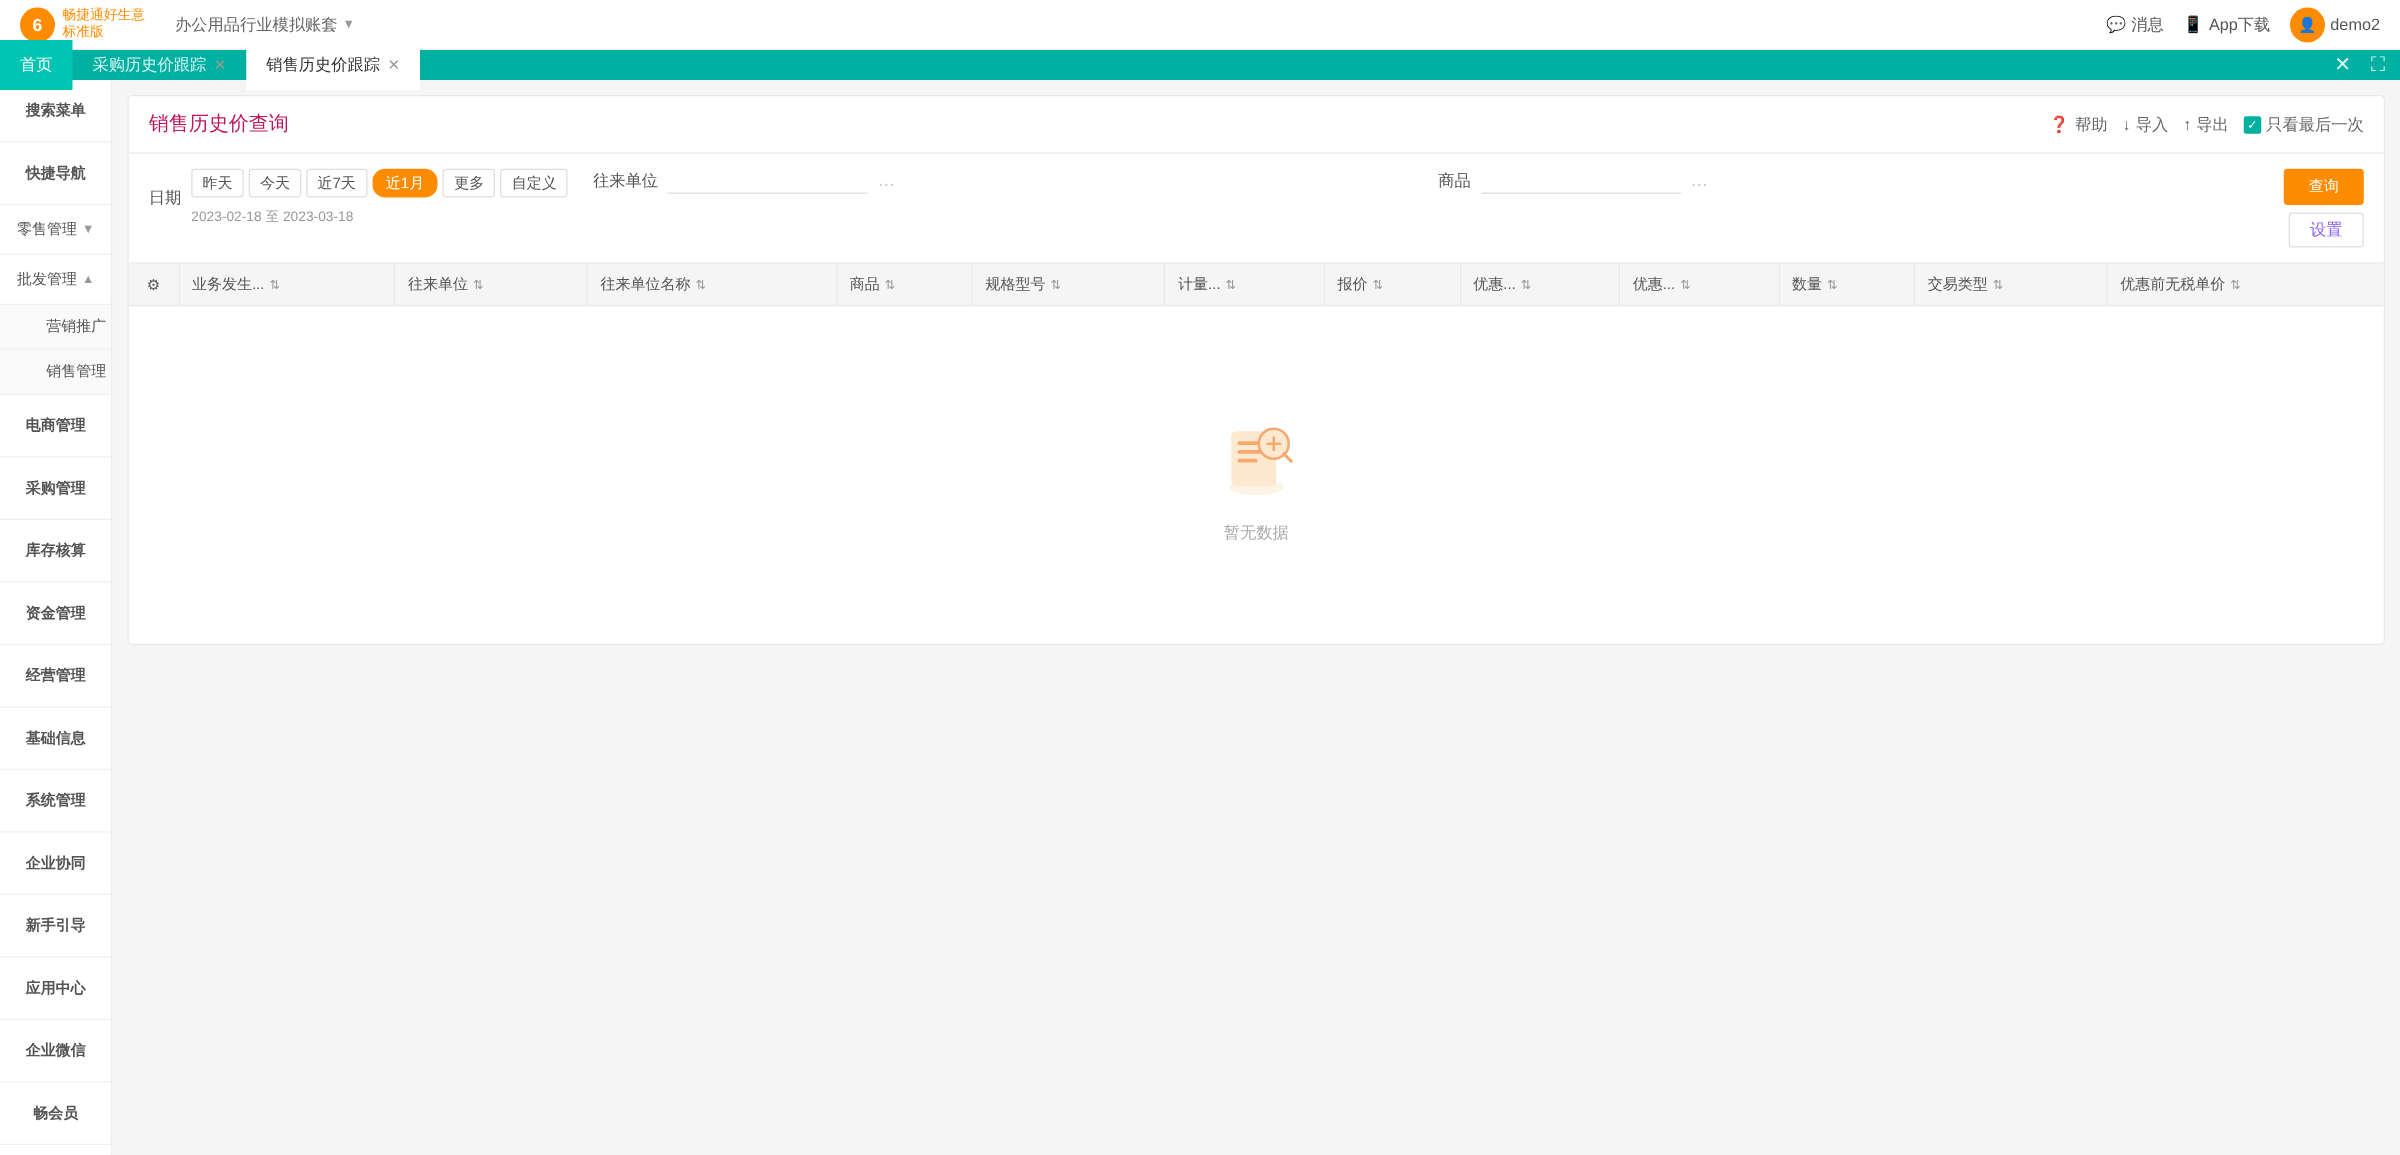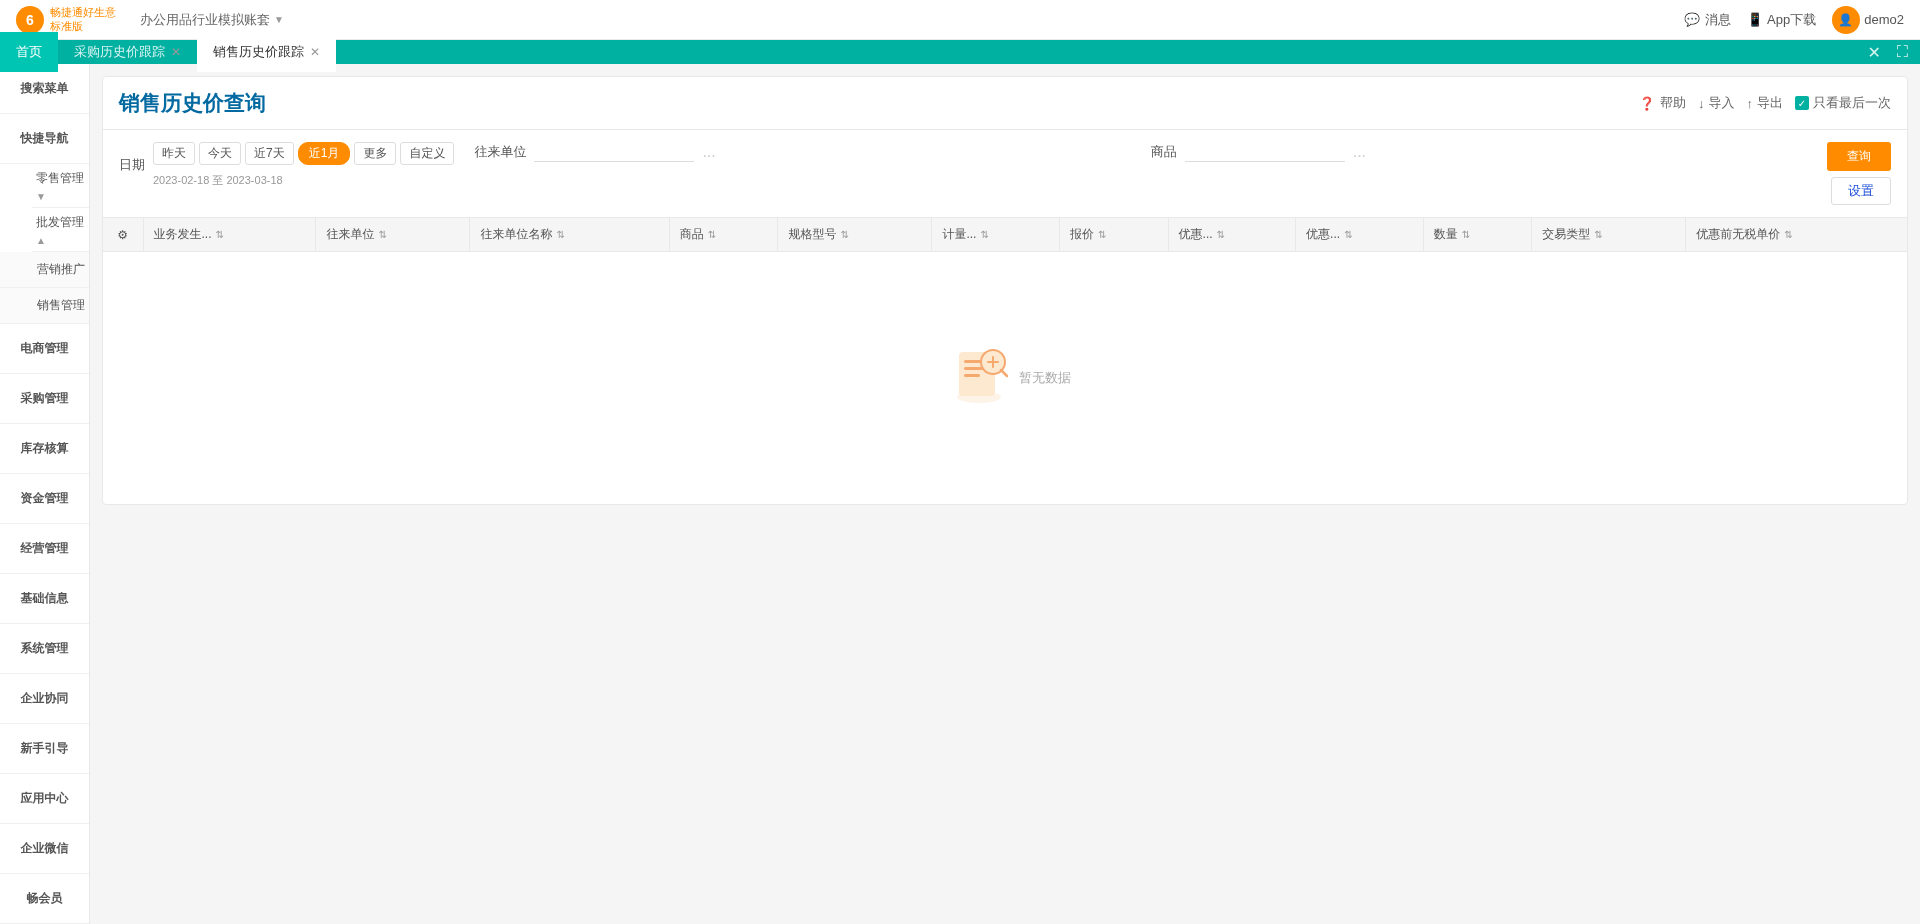--- a/index.html
+++ b/index.html
@@ -162,31 +162,30 @@
       text-align: center;
       line-height: 1.3;
       font-weight: bold;
     }
     .sidebar-arrow {
       font-size: 10px;
       color: #999;
     }
     .sidebar-section-header {
       display: flex;
-      flex-direction: column;
-      align-items: flex-start;
+      flex-direction: row;
+      align-items: center;
       justify-content: center;
       padding: 10px 4px;
       cursor: pointer;
       font-size: 12px;
       color: #555;
       border-bottom: 1px solid #f0f0f0;
       min-height: 40px;
       gap: 4px;
-      margin-left: 32px;
     }
     .sidebar-sub-item {
       display: flex;
       align-items: center;
       justify-content: flex-end;
       padding: 8px 4px;
       cursor: pointer;
       font-size: 12px;
       color: #555;
       background: #fafafa;
@@ -210,23 +209,23 @@
       overflow: hidden;
     }
     .page-header {
       display: flex;
       align-items: center;
       justify-content: space-between;
       padding: 12px 16px;
       border-bottom: 1px solid #e8e8e8;
     }
     .page-title {
-      font-size: 21px;
-      font-weight: 700;
-      color: #0369a1;
+      font-size: 16px;
+      font-weight: 400;
+      color: #be185d;
     }
     .page-header-actions {
       display: flex;
       align-items: center;
       gap: 12px;
       color: #666;
       font-size: 13px;
     }
     .header-action-btn {
       display: flex;
@@ -324,21 +323,21 @@
       background: #ff8c00;
       color: white;
       border: none;
       border-radius: 3px;
       padding: 6px 20px;
       cursor: pointer;
       font-size: 12px;
     }
     .btn-setting {
       background: #fff;
-      color: #1d4ed8;
+      color: #8b5cf6;
       border: 1px solid #ddd;
       border-radius: 3px;
       padding: 4px 16px;
       cursor: pointer;
       font-size: 13px;
     }
 
     
     .table-area {
       overflow-x: auto;
@@ -365,20 +364,21 @@
       display: flex;
       align-items: center;
       gap: 4px;
     }
     .sort-icon { color: #999; font-size: 10px; }
     .settings-th { width: 40px; text-align: center; }
 
     
     .empty-state {
       display: flex;
+      flex-direction: column;
       align-items: center;
       justify-content: center;
       padding: 80px 20px;
       color: #aaa;
       font-size: 13px;
     }
     .empty-icon {
       width: 80px;
       height: 80px;
       margin-bottom: 12px;

